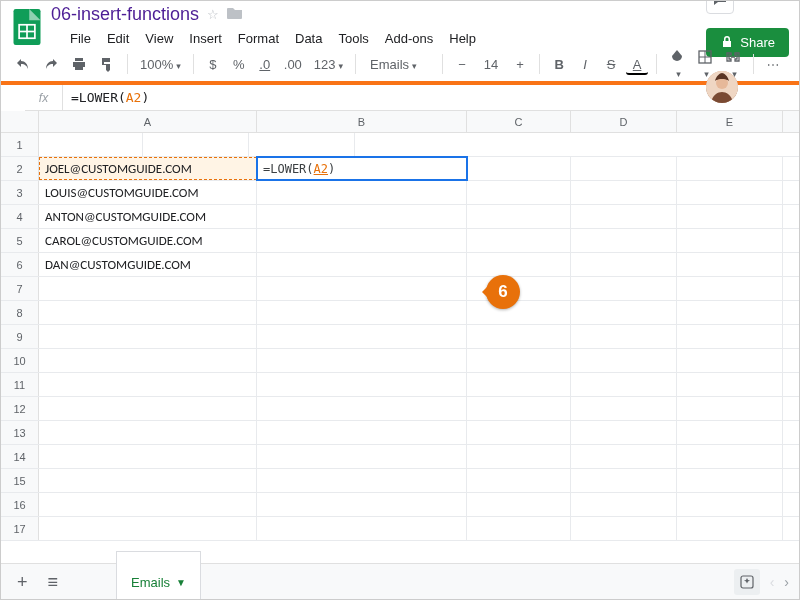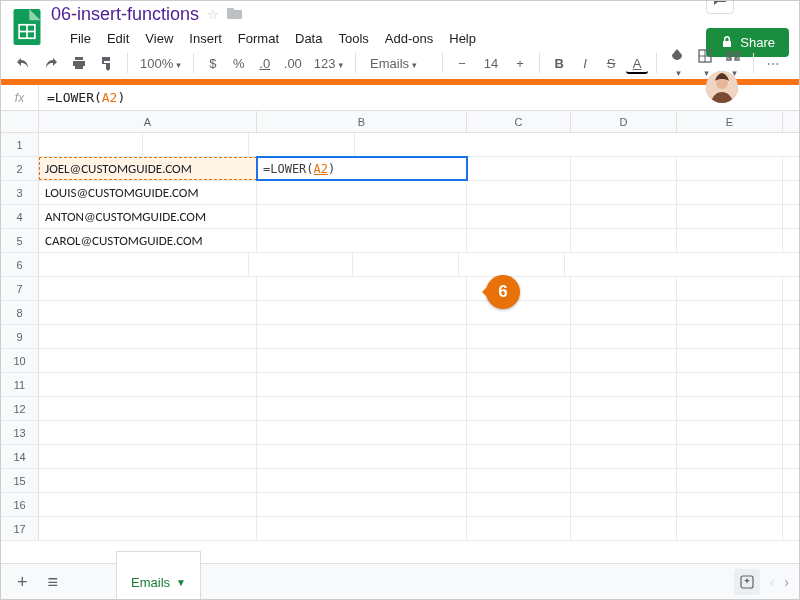--- a/index.html
+++ b/index.html
@@ -24,31 +24,31 @@
   .doc-title { font-size: 18px; color:#4c1d95; font-weight:400; }
   .star-icon, .folder-icon { color:#bdc1c6; }
   .menubar { display:flex; gap:2px; margin-top:2px;margin-left:12px; }
   .menubar span { padding:4px 7px; font-size:13px; color:#202124; border-radius:3px; cursor:pointer; }
   .titlebar-right { display:flex; align-items:flex-start; gap:14px;flex-direction:column; }
   .share-btn { background:#1a8e3e; color:#fff; border:none; border-radius:4px; padding:7px 14px; font-size:13px; font-weight:500; display:flex; align-items:center; gap:6px; cursor:pointer; }
   .avatar { width:32px; height:32px; border-radius:50%; background:linear-gradient(#d7a98c,#8c5a3c); display:flex; align-items:center; justify-content:center; color:#fff; font-size:11px; overflow:hidden; }
   .icon-btn { color:#5f6368; cursor:pointer; display:flex; align-items:center; justify-content:center; }
   .comment-icon-box { width:28px; height:28px; border:1px solid #dadce0; border-radius:4px; display:flex; align-items:center; justify-content:center; }
   
-  .toolbar { display:flex; align-items:center; gap:4px; padding:4px 10px; border-bottom:6px solid #f97316; height:38px; }
+  .toolbar { display:flex; align-items:center; gap:4px; padding:4px 10px; border-bottom:4px solid #f97316; height:38px; }
   .tool { color:#5f6368; padding:4px 4px; min-width:22px; text-align:center; cursor:pointer; border-radius:3px; font-size:13px; position:relative; }
   .tool svg { width:16px; height:16px; display:block; }
   .sep { width:1px; height:20px; background:#e0e0e0; margin:0 4px; }
   .tool.dropdown::after { content:"▾"; font-size:9px; margin-left:3px; color:#5f6368; }
   .font-box { min-width:70px; text-align:left; padding-left:6px; }
   .size-box { min-width:28px; text-align:center; }
   .text-color-btn { border-bottom:2px solid #000; padding-bottom:1px; }
   .underline-a { text-decoration:underline; }
   
-  .formula-bar { display:flex; align-items:center; height:26px; border-bottom:1px solid #e0e0e0; }
+  .formula-bar { display:flex; align-items:center; height:26px; border-bottom:1px solid #e0e0e0;margin-left:24px; }
   .fx-label { width:38px; text-align:center; font-style:italic; color:#9aa0a6; font-size:12px; border-right:1px solid #e0e0e0; height:100%; display:flex; align-items:center; justify-content:center; }
   .formula-input { flex:1; padding:0 8px; font-family: Consolas, monospace; font-size:13px; color:#202124; outline:none; border:none; }
   .formula-input .ref { color:#e8710a; }
   
   .grid { display:block; position:relative; }
   .col-headers { display:flex; height:22px; background:#f8f9fa; border-bottom:1px solid #e0e0e0; }
   .corner { width:38px; border-right:1px solid #e0e0e0; background:#f8f9fa; }
   .colh { border-right:1px solid #e0e0e0; text-align:center; font-size:11px; color:#5f6368; line-height:22px; }
   .colA { width:218px; } .colB { width:210px; } .colC { width:104px; } .colD { width:106px; } .colE { width:106px; }
   .rows { }
@@ -248,20 +248,21 @@
     <div class="row">
       <div class="rowh">5</div>
       <div class="cell colA">CAROL@CUSTOMGUIDE.COM</div>
       <div class="cell colB"></div>
       <div class="cell colC"></div>
       <div class="cell colD"></div>
       <div class="cell colE"></div>
     </div>
     <div class="row">
       <div class="rowh">6</div>
+      <div class="cell colA">DAN@CUSTOMGUIDE.COM</div>
       <div class="cell colB"></div>
       <div class="cell colC"></div>
       <div class="cell colD"></div>
       <div class="cell colE"></div>
     </div>
 
     <div class="row">
         <div class="rowh">7</div>
         <div class="cell colA"></div>
         <div class="cell colB"></div>

